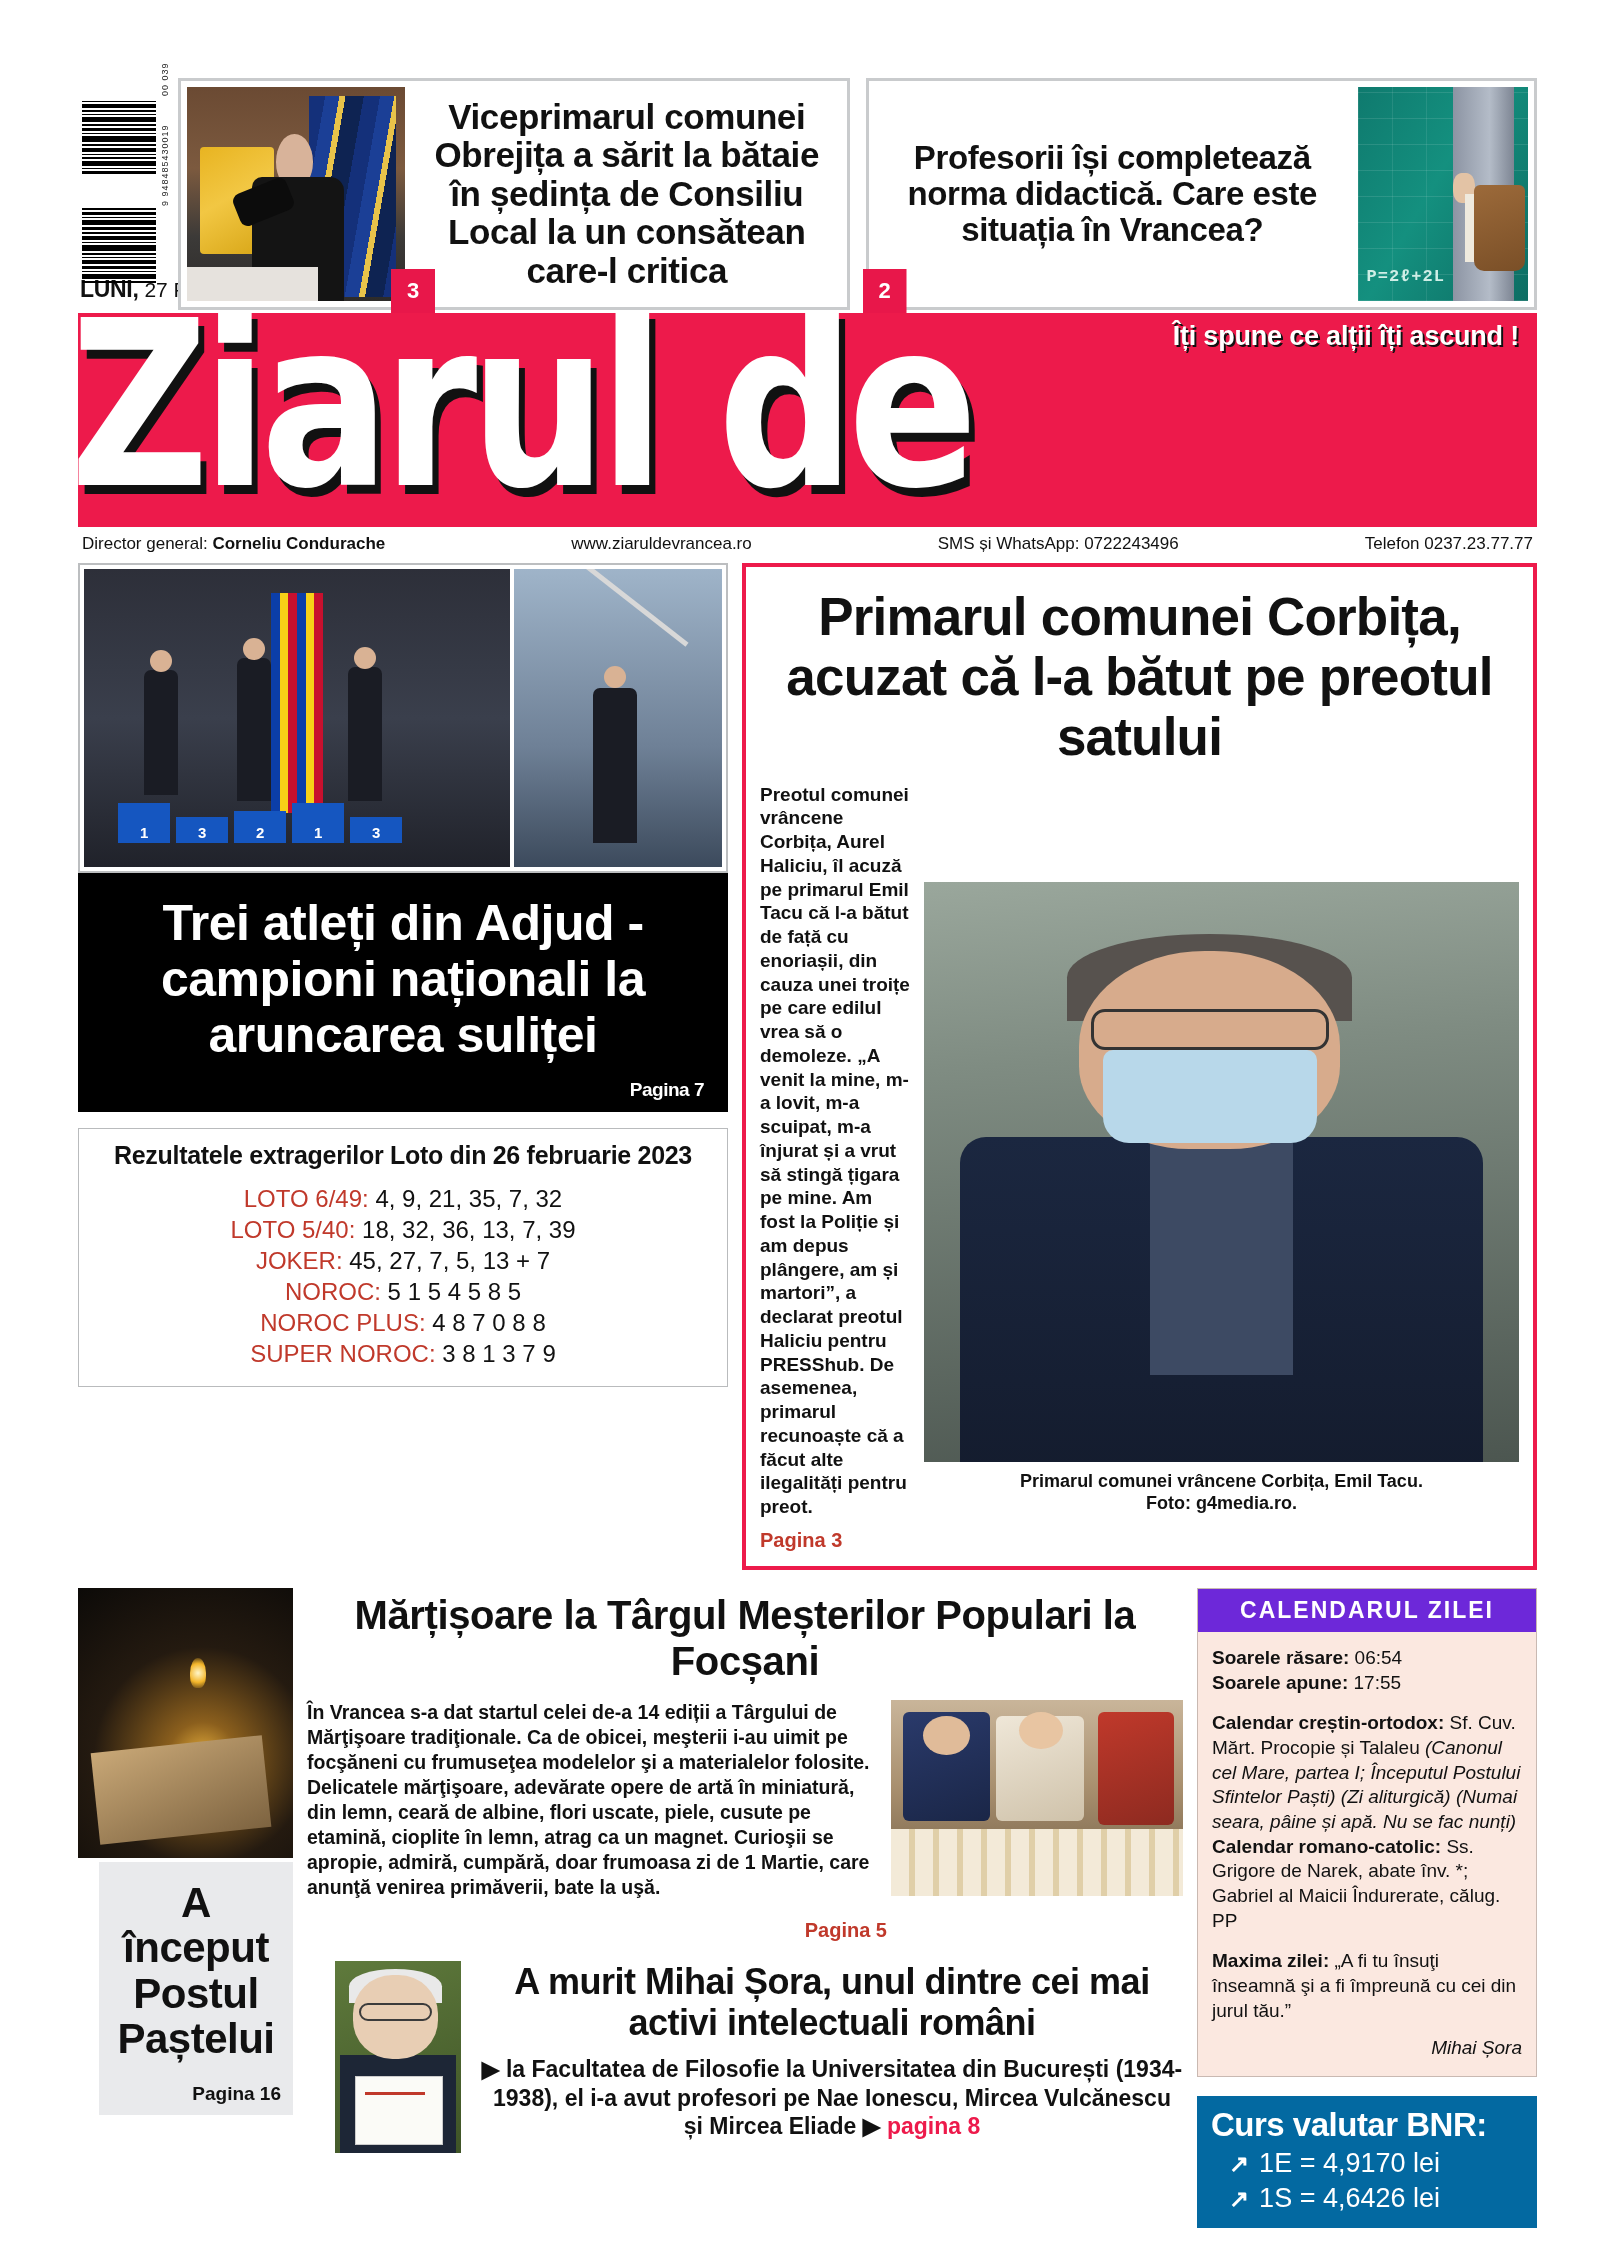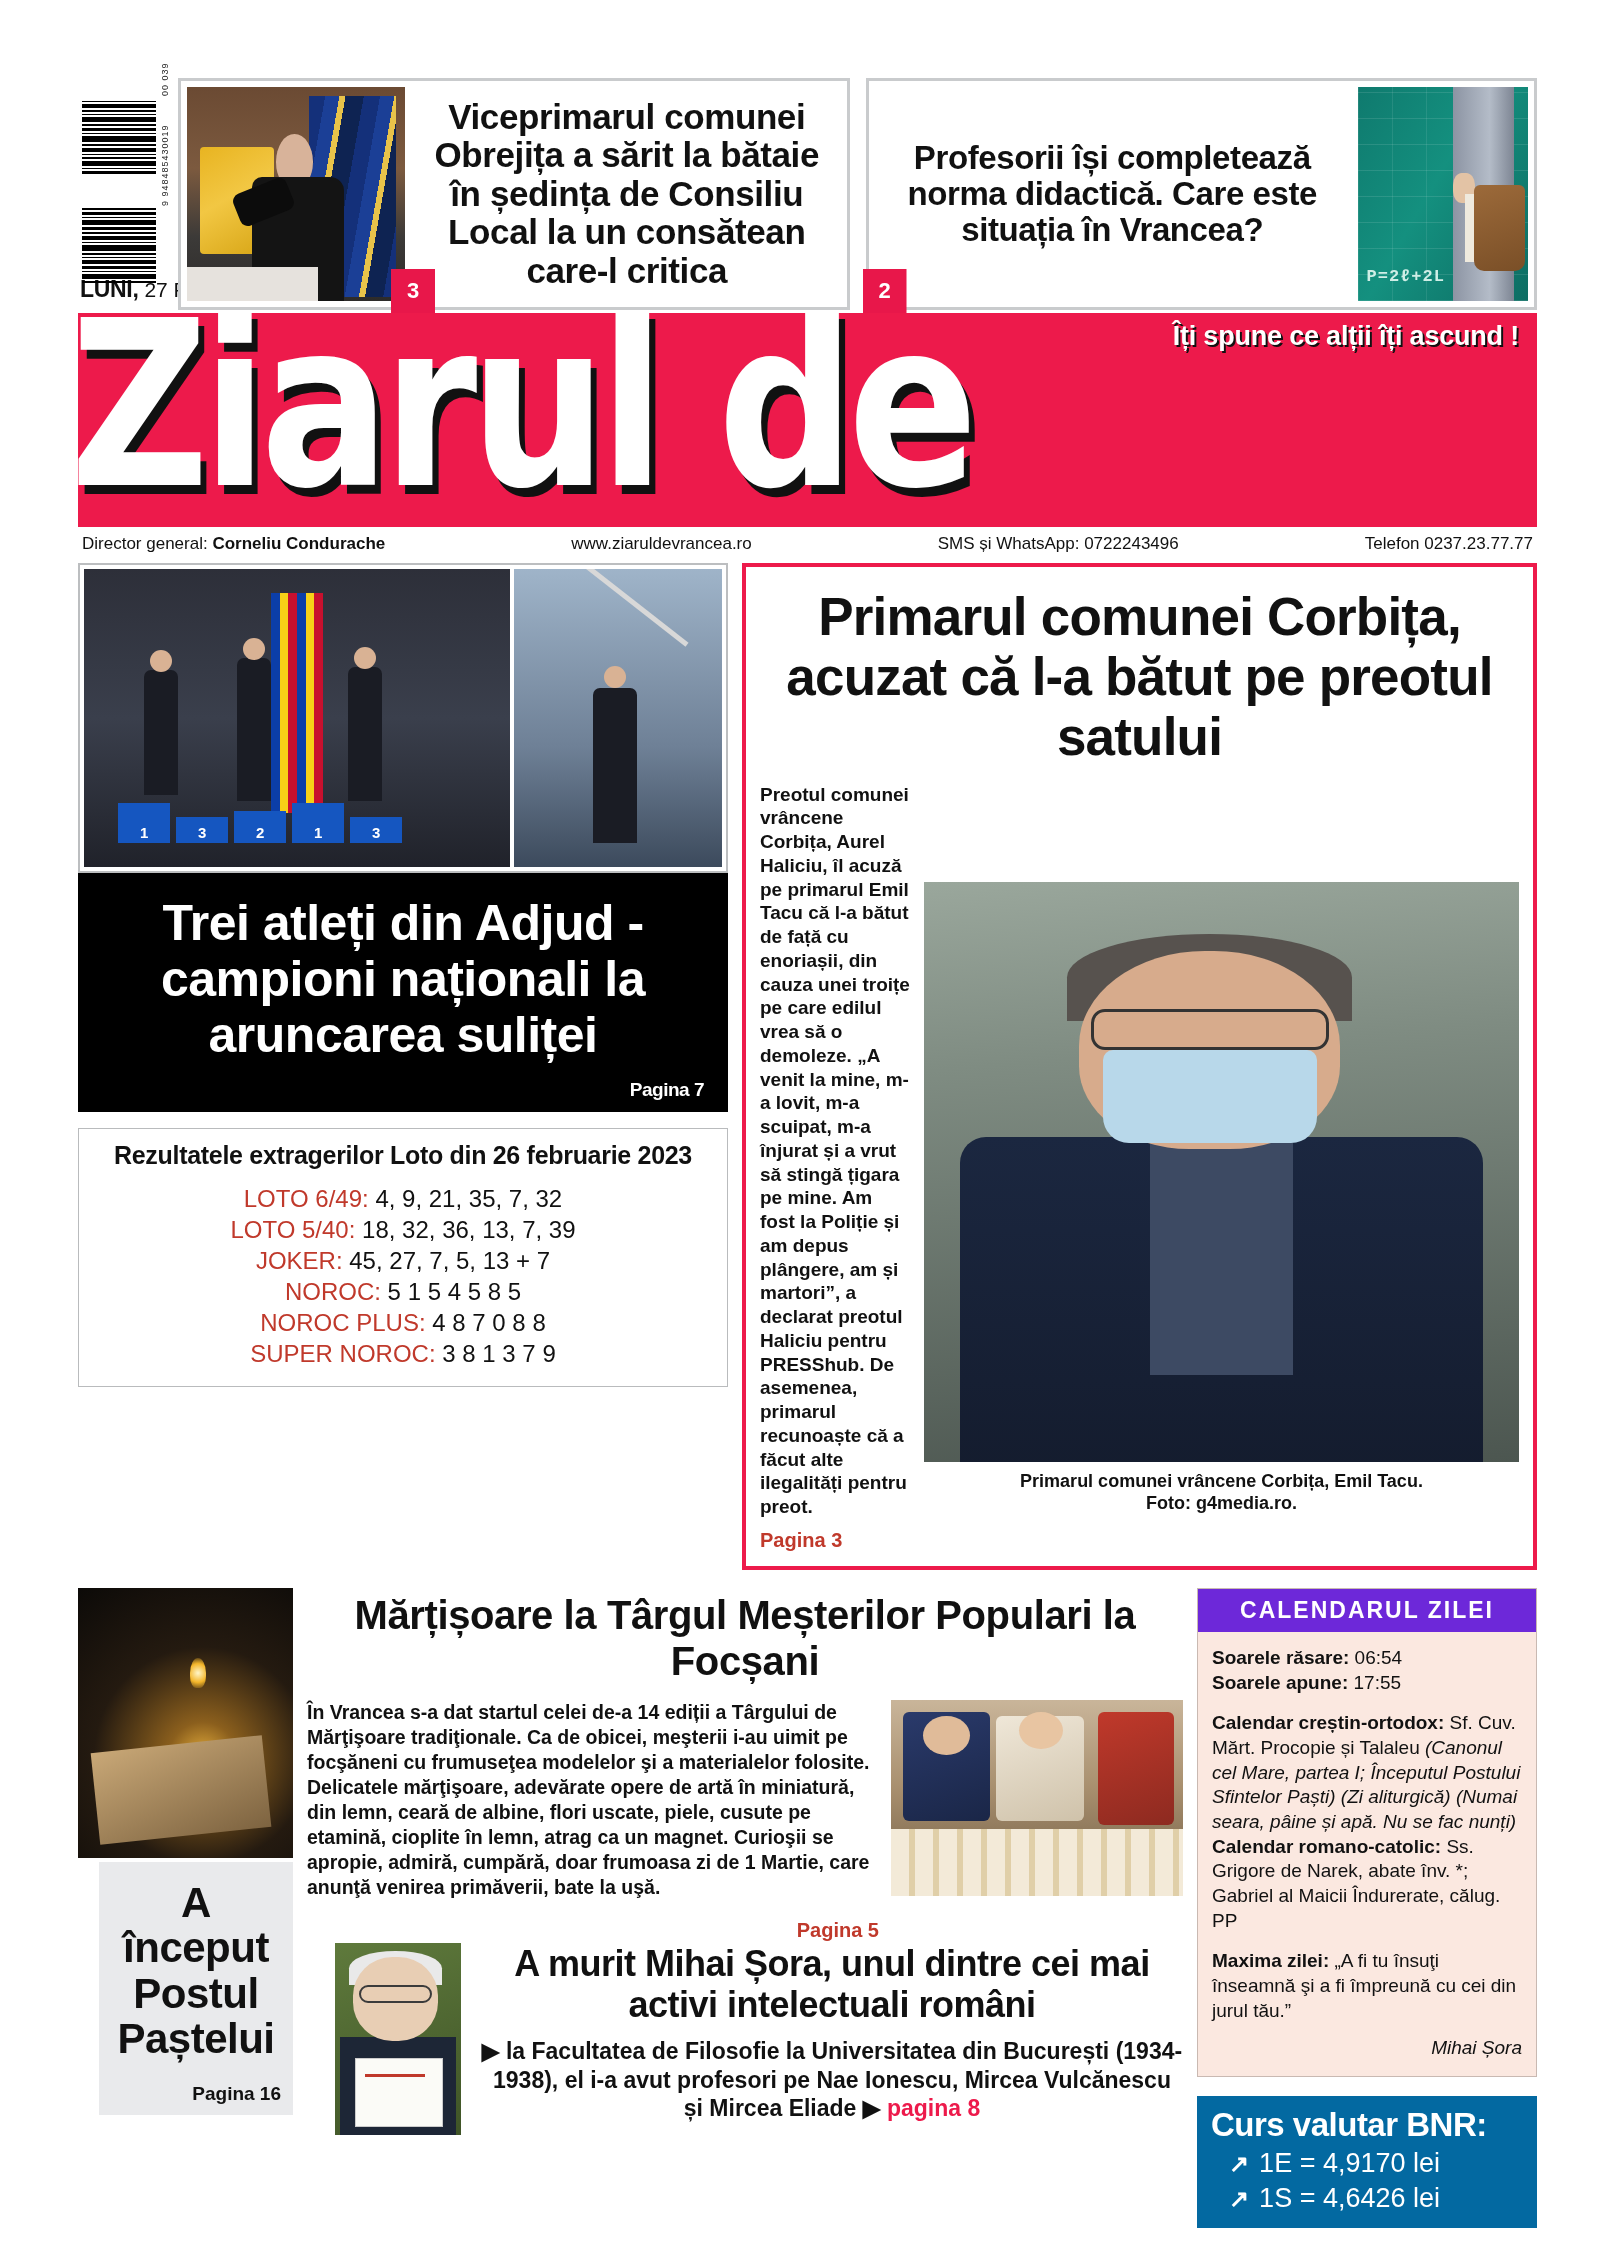--- a/index.html
+++ b/index.html
@@ -141,37 +141,37 @@
   .candleimg .bk { position:absolute; left:8%; bottom:8%; width:80%; height:34%;
                    background:linear-gradient(160deg,#c9a877,#7d6340); transform:rotate(-6deg); }
   .candleimg .fl { position:absolute; left:52%; top:26%; width:16px; height:30px;
                    background:radial-gradient(circle,#fff6c9 0%,#f4b62a 55%,rgba(244,134,42,0) 100%); border-radius:50% 50% 40% 40%;}
   .postbox { background:#e9eaec; text-align:center; padding:18px 8px 10px; margin-top:4px;margin-left:21px;}
   .postbox h2 { font-size:42px; font-weight:bold; line-height:1.08; letter-spacing:-0.5px;}
   .postbox .pg { text-align:right; font-size:19px; font-weight:bold; padding-top:22px; padding-right:4px;}
 
   .martheadline { text-align:center; font-weight:bold; font-size:40px; line-height:1.15;
                   padding:4px 8px 16px; letter-spacing:-0.4px; }
-  .martrow { display:flex; gap:12px; }
+  .martrow { display:flex; gap:4px; }
   .marttext { flex:1; font-size:19.5px; font-weight:bold; line-height:1.28; }
   .marttext .pg { color:#c0392b; text-align:right; padding-top:18px; font-size:20px;}
   .martimg { flex:0 0 292px; height:196px; position:relative; overflow:hidden;
              background:linear-gradient(180deg,#c9b59a 0%,#a88f6e 45%,#6d5a43 100%); }
   .martimg .p1 { position:absolute; left:4%; top:6%; width:30%; height:56%;
                  background:linear-gradient(160deg,#2a3a6b,#1a2647); border-radius:6px;}
   .martimg .p1h { position:absolute; left:11%; top:8%; width:16%; height:20%; background:#e0bb99; border-radius:50%;}
   .martimg .p2 { position:absolute; left:36%; top:8%; width:30%; height:54%;
                  background:linear-gradient(160deg,#efe7d8,#cfc2aa); border-radius:6px;}
   .martimg .p2h { position:absolute; left:44%; top:6%; width:15%; height:19%; background:#e8c5a2; border-radius:50%;}
   .martimg .p3 { position:absolute; right:3%; top:6%; width:26%; height:58%;
                  background:linear-gradient(160deg,#c0392b,#8d2a20); border-radius:6px;}
   .martimg .table { position:absolute; left:0; bottom:0; width:100%; height:34%;
                     background:repeating-linear-gradient(90deg,#f3ead8 0 18px,#e0cfa8 18px 24px); }
 
-  .sorarow { display:flex; gap:20px; align-items:flex-start;padding-left:28px; }
+  .sorarow { display:flex; gap:20px; margin-top:18px; align-items:flex-start;padding-left:28px; }
   .soraimg { flex:0 0 126px; height:192px; background:linear-gradient(160deg,#5f7a3c,#3f5427); position:relative; overflow:hidden;}
   .soraimg .f { position:absolute; left:14%; top:7%; width:68%; height:44%; background:#e8ceb4; border-radius:46%;}
   .soraimg .hr { position:absolute; left:11%; top:4%; width:74%; height:18%; background:#e9e9e9; border-radius:50% 50% 0 0;}
   .soraimg .gl { position:absolute; left:19%; top:22%; width:58%; height:9%; border:2px solid #3b3b3b; border-radius:10px;}
   .soraimg .bd { position:absolute; left:4%; top:49%; width:92%; height:51%; background:#1d2636;}
   .soraimg .card { position:absolute; left:16%; top:60%; width:70%; height:36%; background:#fbfbf7; border:1px solid #ccc;}
   .soraimg .card:after { content:""; position:absolute; left:10%; top:22%; width:70%; height:3px; background:#c0392b;}
   .soratext { flex:1; }
   .soratext h2 { text-align:center; font-weight:bold; font-size:36px; line-height:1.14; letter-spacing:-0.5px;}
   .soratext p { text-align:center; font-weight:bold; font-size:23px; line-height:1.24; padding-top:12px;}

